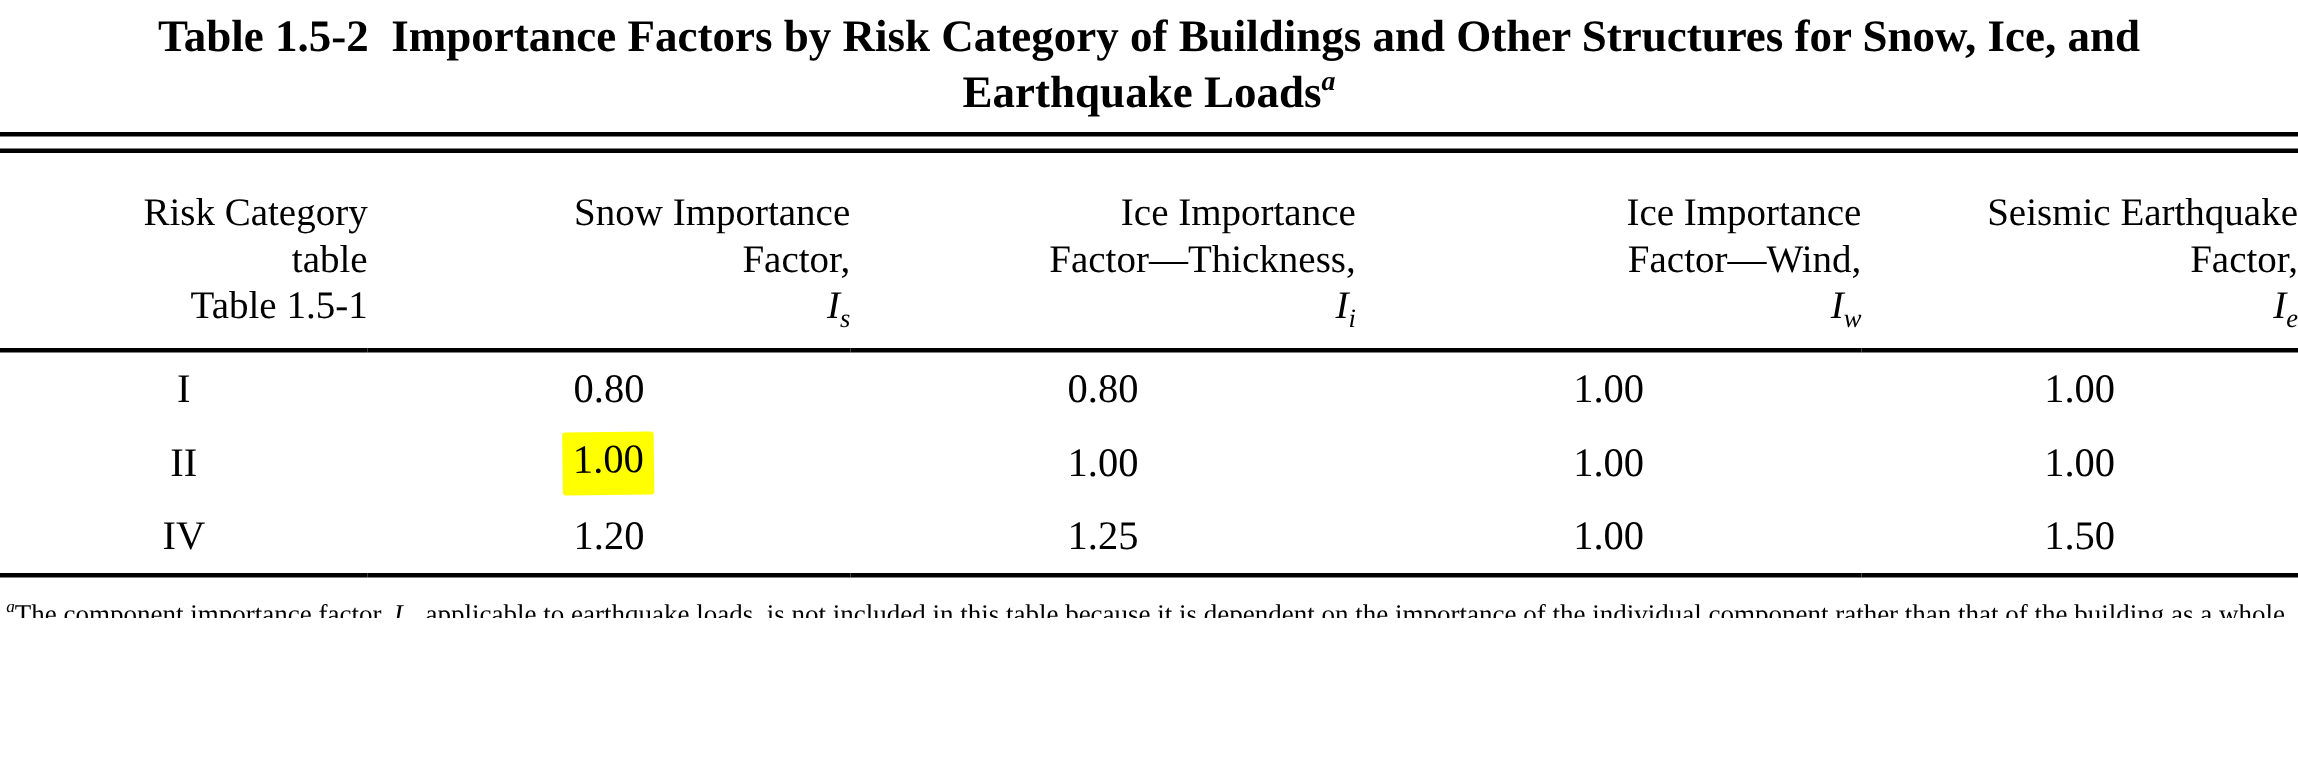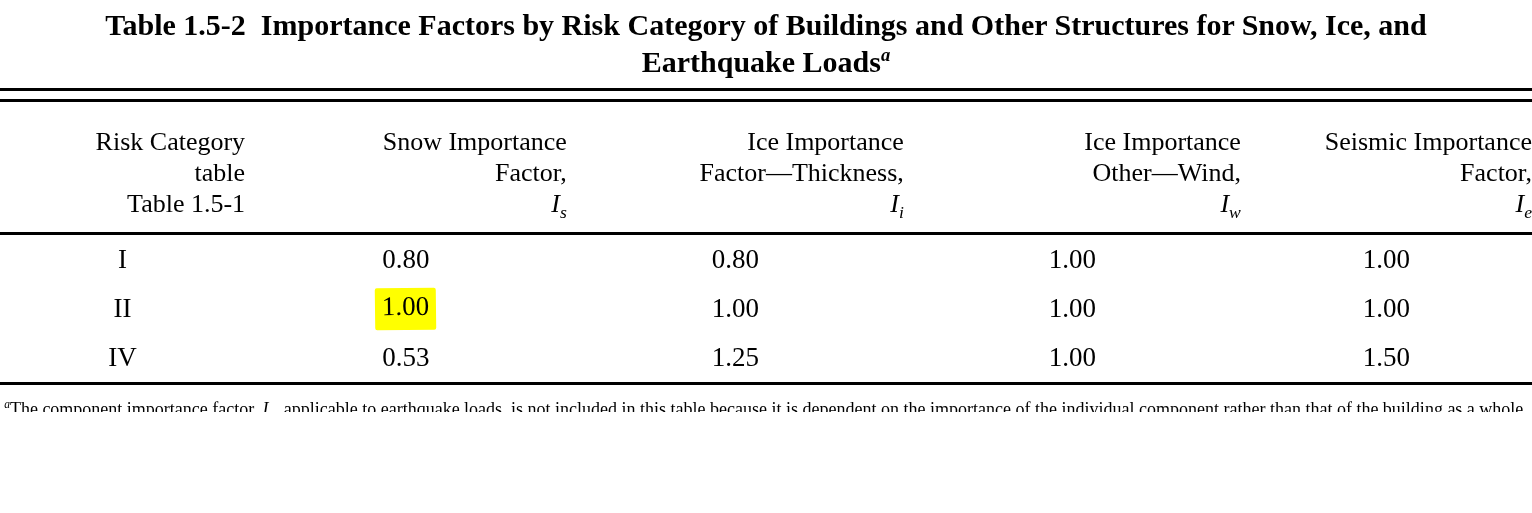--- a/index.html
+++ b/index.html
@@ -110,25 +110,25 @@
           <div>Factor,</div>
           <div><span class="sym-i">I</span><sub class="symsub">s</sub></div>
         </th>
         <th>
           <div>Ice Importance</div>
           <div>Factor—Thickness,</div>
           <div><span class="sym-i">I</span><sub class="symsub">i</sub></div>
         </th>
         <th>
           <div>Ice Importance</div>
-          <div>Other—Wind,</div>
+          <div>Factor—Wind,</div>
           <div><span class="sym-i">I</span><sub class="symsub">w</sub></div>
         </th>
         <th>
-          <div>Seismic Importance</div>
+          <div>Seismic Earthquake</div>
           <div>Factor,</div>
           <div><span class="sym-i">I</span><sub class="symsub">e</sub></div>
         </th>
       </tr>
     </thead>
     <tbody>
       <tr>
         <td>I</td>
         <td>0.80</td>
         <td>0.80</td>
@@ -137,21 +137,21 @@
       </tr>
       <tr>
         <td>II</td>
         <td><span class="highlight" style="background: rgb(255, 255, 0);">1.00</span></td>
         <td>1.00</td>
         <td>1.00</td>
         <td>1.00</td>
       </tr>
       <tr>
         <td>IV</td>
-        <td>0.53</td>
+        <td>1.20</td>
         <td>1.25</td>
         <td>1.00</td>
         <td>1.50</td>
       </tr>
     </tbody>
   </table>
 
   <div class="footnote">
     <sup>a</sup><span>The component importance factor, </span><span><span class="sym-i">I</span><sub class="symsub">p</sub></span><span>, applicable to earthquake loads, is not included in this table because it is dependent on the importance of the individual component rather than that of the building as a whole, or its occupancy. Refer to Section 13.1.3.</span>
   </div>

